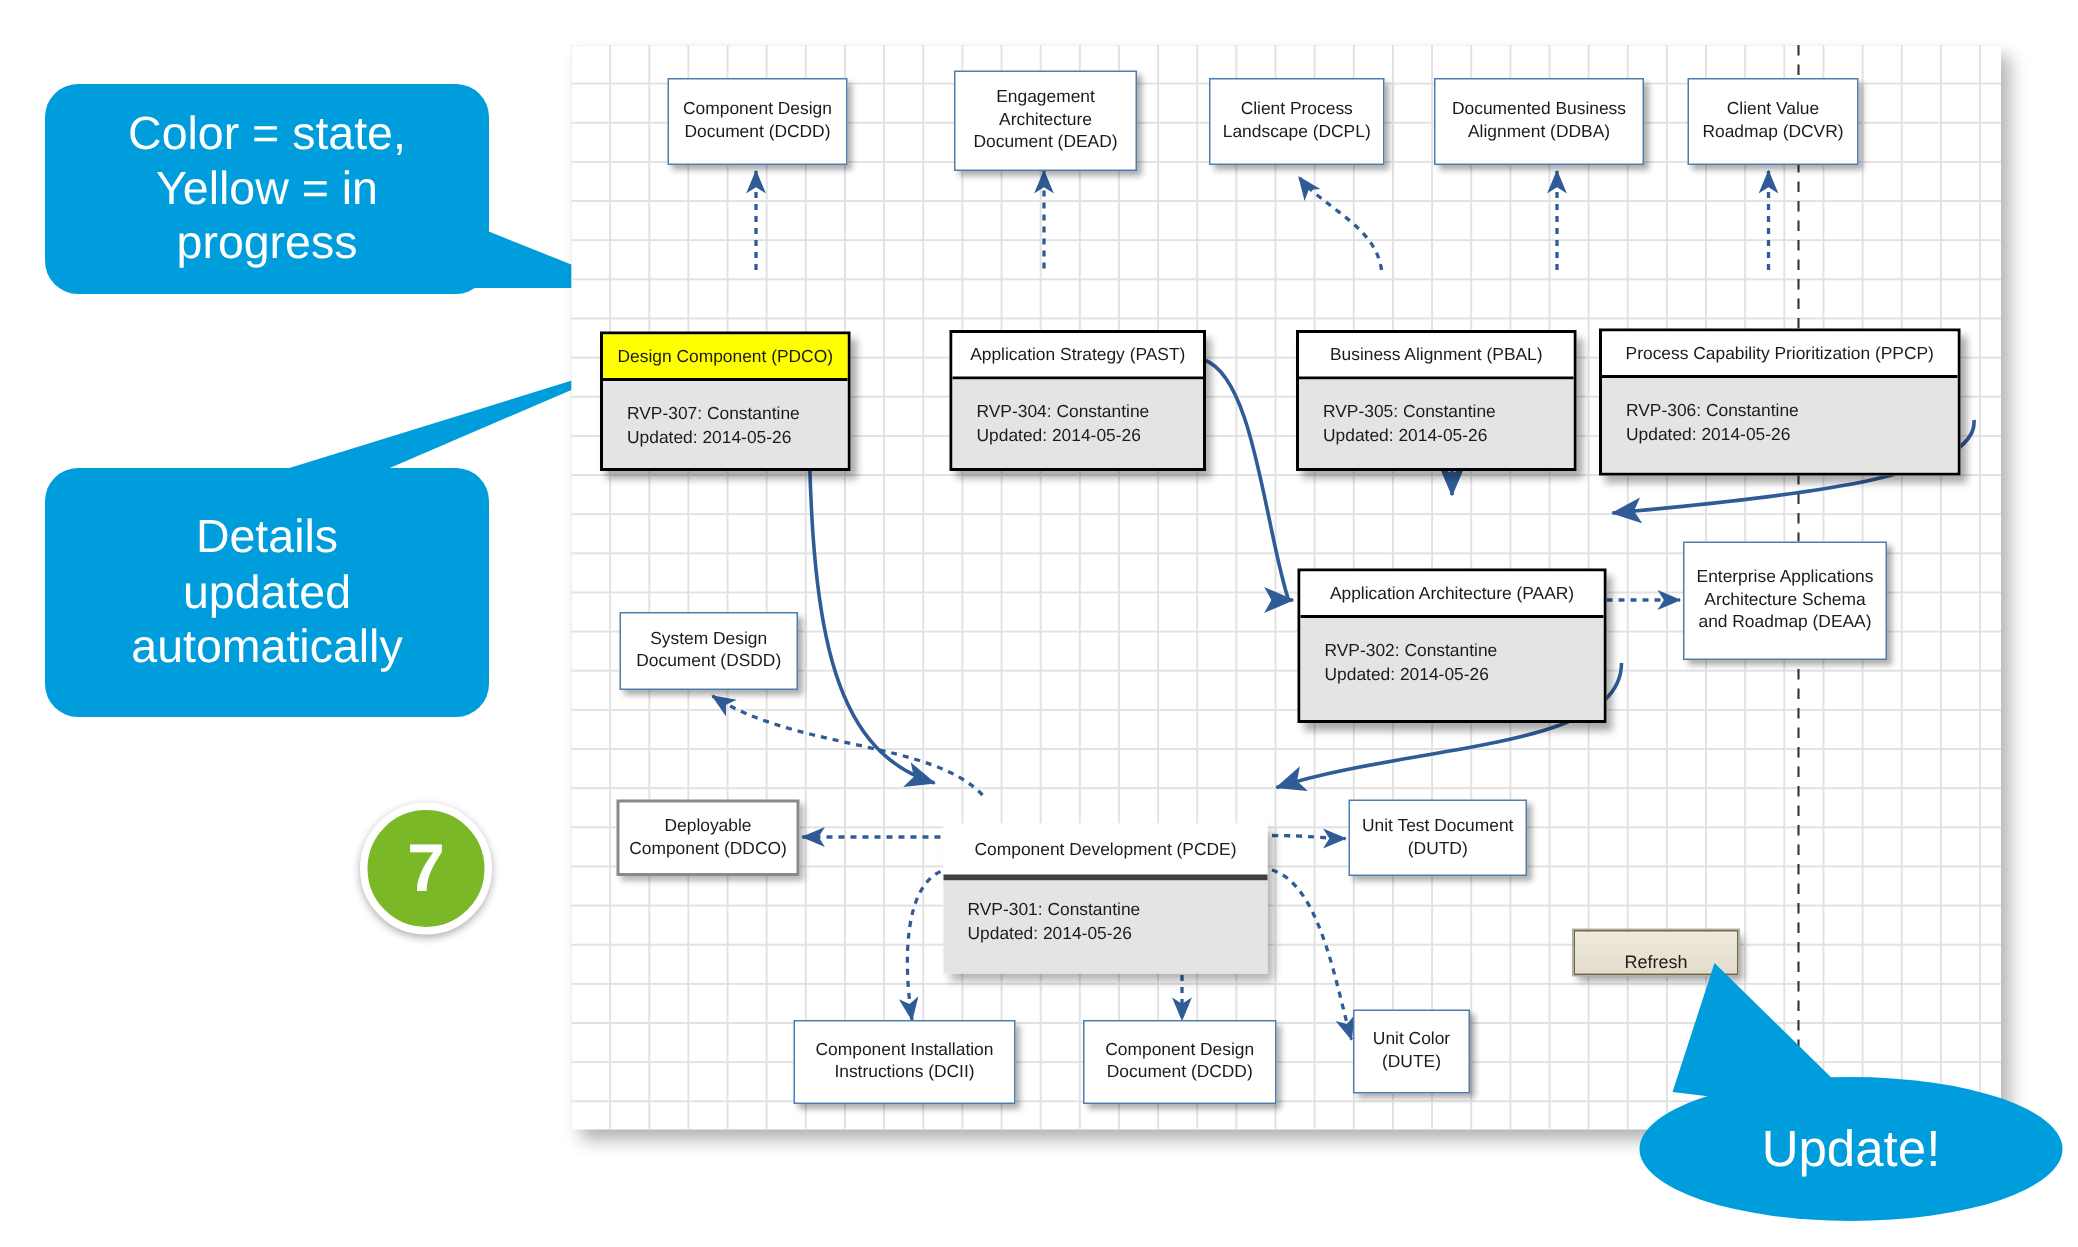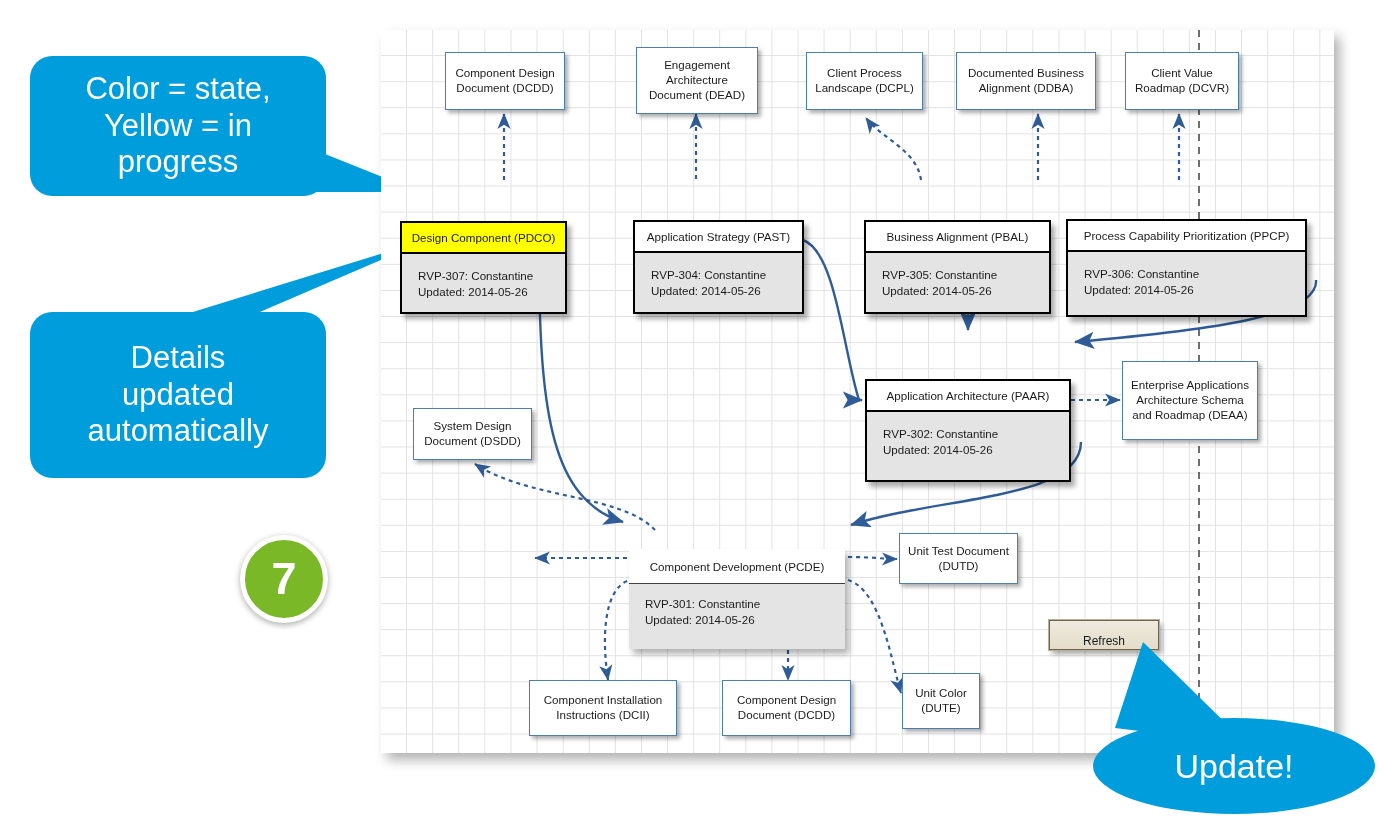--- a/index.html
+++ b/index.html
@@ -32,21 +32,21 @@
         box-shadow:4px 5px 5px rgba(0,0,0,.33);
         display:flex;flex-direction:column;margin-top:41px;}
   .proc .ttl{flex:0 0 29px;display:flex;align-items:center;justify-content:center;
              border-bottom:2.2px solid #000;font-size:11.6px;color:#1b1b1b;
              text-align:center;padding:0 6px;background:#ffffff;}
   .proc .det{flex:1;background:#e4e4e4;font-size:11.6px;color:#1b1b1b;
              line-height:1.35;padding:14px 0 0 16px;white-space:pre-line;}
   .proc.yellow .ttl{background:#ffff00;}
   
   .proc.light{border:none;box-shadow:4px 5px 6px rgba(0,0,0,.30);background:#fff;}
-  .proc.light .ttl{border-bottom:1px solid #404040;flex:0 0 34px;}
+  .proc.light .ttl{border-bottom:4px solid #404040;flex:0 0 34px;}
   .proc.light .det{background:#e4e4e4;}
 
   
   #refresh-btn{position:absolute;left:1049px;top:620px;width:110px;height:30px;
      background:linear-gradient(#efeade,#e3dcca);
      border:1px solid #6d6550;outline:1px solid #b8b09a;
      box-shadow:3px 4px 5px rgba(0,0,0,.35);
      font-size:12px;color:#1b1b1b;cursor:pointer;
      display:flex;align-items:flex-end;justify-content:center;
      font-family:"Liberation Sans",sans-serif;}
@@ -218,20 +218,24 @@
     <span style="white-space:pre-line">System Design
 Document (DSDD)</span>
   </div>
 
   <div class="node proc light" style="left:248px;top:478px;width:216px;height:100px">
     <div class="ttl">Component Development (PCDE)</div>
     <div class="det" style="padding-top:12px">RVP-301: Constantine
 Updated: 2014-05-26</div>
   </div>
 
+  <div class="node doc gray-edge" style="left:30px;top:503px;width:122px;height:51px">
+    <span style="white-space:pre-line">Deployable
+Component (DDCO)</span>
+  </div>
 
   <div class="node doc" style="left:518px;top:503px;width:119px;height:51px">
     <span style="white-space:pre-line">Unit Test Document
 (DUTD)</span>
   </div>
 
   <div class="node doc" style="left:148px;top:650px;width:148px;height:56px">
     <span style="white-space:pre-line">Component Installation
 Instructions (DCII)</span>
   </div>

